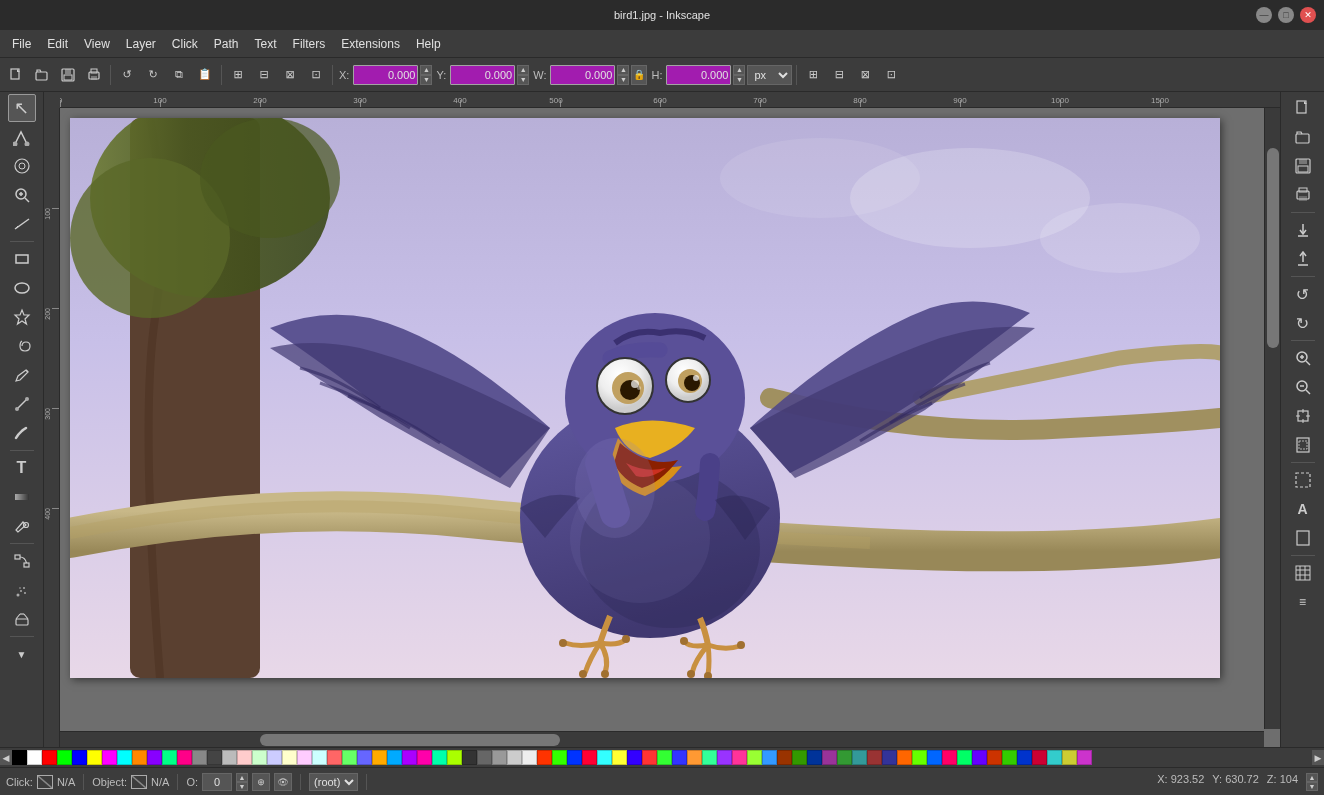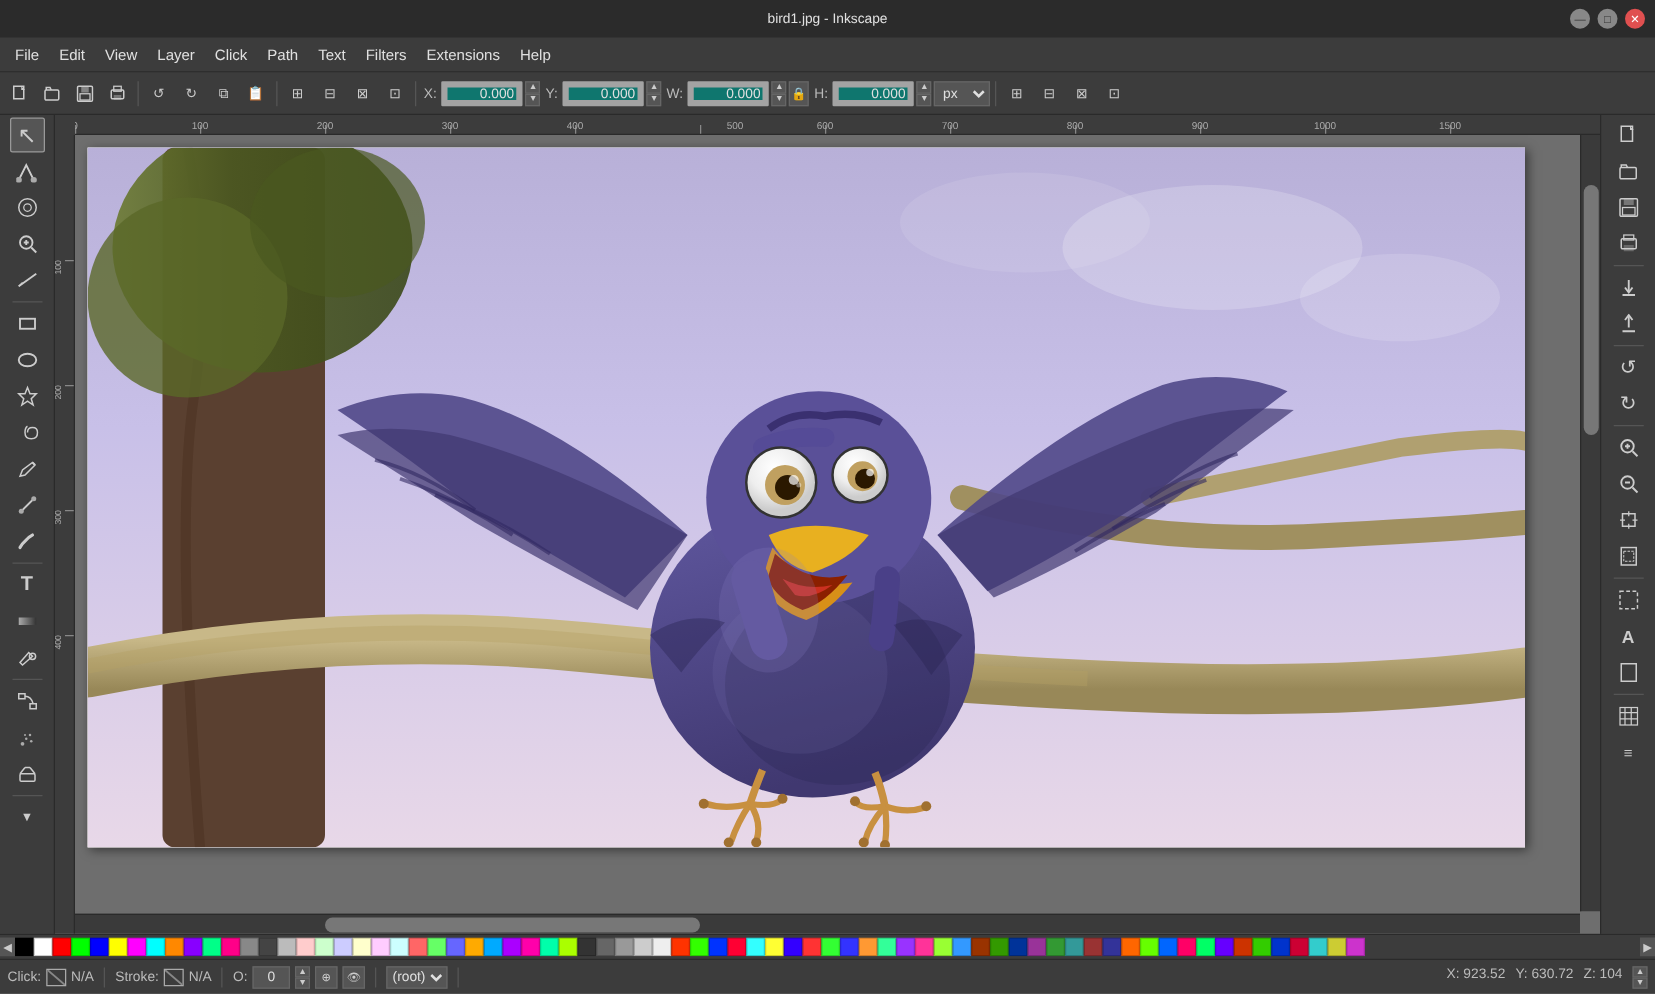--- a/index.html
+++ b/index.html
@@ -97,22 +97,22 @@
       gap: 2px;
     }
     .toolbar-label {
       font-size: 11px;
       color: #bbb;
       padding: 0 2px;
     }
     .toolbar-input {
       width: 65px;
       height: 20px;
-      background: #0f766e;
-      border: 5px solid #a3a3a3;
+      background: #a21caf;
+      border: 1px solid #a3a3a3;
       color: #e0e0e0;
       font-size: 11px;
       padding: 0 2px;
       text-align: right;
       border-radius: 1px;
     }
     .toolbar-spinner {
       display: flex;
       flex-direction: column;
     }
@@ -684,21 +684,21 @@
           <div class="tick-label-h" style="left: 0px;">0</div>
           <div class="tick-line-h-major" style="left: 100px; top: 8px; height: 8px;"></div>
           <div class="tick-label-h" style="left: 100px;">100</div>
           <div class="tick-line-h-major" style="left: 200px; top: 8px; height: 8px;"></div>
           <div class="tick-label-h" style="left: 200px;">200</div>
           <div class="tick-line-h-major" style="left: 300px; top: 8px; height: 8px;"></div>
           <div class="tick-label-h" style="left: 300px;">300</div>
           <div class="tick-line-h-major" style="left: 400px; top: 8px; height: 8px;"></div>
           <div class="tick-label-h" style="left: 400px;">400</div>
           <div class="tick-line-h-major" style="left: 500px; top: 8px; height: 8px;"></div>
-          <div class="tick-label-h" style="left: 528px;">500</div>
+          <div class="tick-label-h" style="left: 496px;">500</div>
           <div class="tick-line-h-major" style="left: 600px; top: 8px; height: 8px;"></div>
           <div class="tick-label-h" style="left: 600px;">600</div>
           <div class="tick-line-h-major" style="left: 700px; top: 8px; height: 8px;"></div>
           <div class="tick-label-h" style="left: 700px;">700</div>
           <div class="tick-line-h-major" style="left: 800px; top: 8px; height: 8px;"></div>
           <div class="tick-label-h" style="left: 800px;">800</div>
           <div class="tick-line-h-major" style="left: 900px; top: 8px; height: 8px;"></div>
           <div class="tick-label-h" style="left: 900px;">900</div>
           <div class="tick-line-h-major" style="left: 1000px; top: 8px; height: 8px;"></div>
           <div class="tick-label-h" style="left: 1000px;">1000</div>
@@ -1052,21 +1052,21 @@
     <span>Click:</span>
     <div class="status-fill-box" style="background:transparent; border: 1px solid #aaa; position:relative;">
       <svg width="14" height="12" viewBox="0 0 14 12" style="position:absolute;top:0;left:0;">
           <line x1="0" y1="0" x2="14" y2="12" stroke="#888" stroke-width="1.5"></line>
         </svg>
     </div>
     <span>N/A</span>
   </div>
   <div class="status-separator"></div>
   <div class="status-section">
-    <span>Stroke:</span>
+    <span>Object:</span>
     <div class="status-fill-box" style="background:transparent; border: 1px solid #aaa; position:relative;">
       <svg width="14" height="12" viewBox="0 0 14 12" style="position:absolute;top:0;left:0;">
           <line x1="0" y1="0" x2="14" y2="12" stroke="#888" stroke-width="1.5"></line>
         </svg>
     </div>
     <span>N/A</span>
   </div>
   <div class="status-separator"></div>
   <div class="status-section">
     <span>O:</span>

